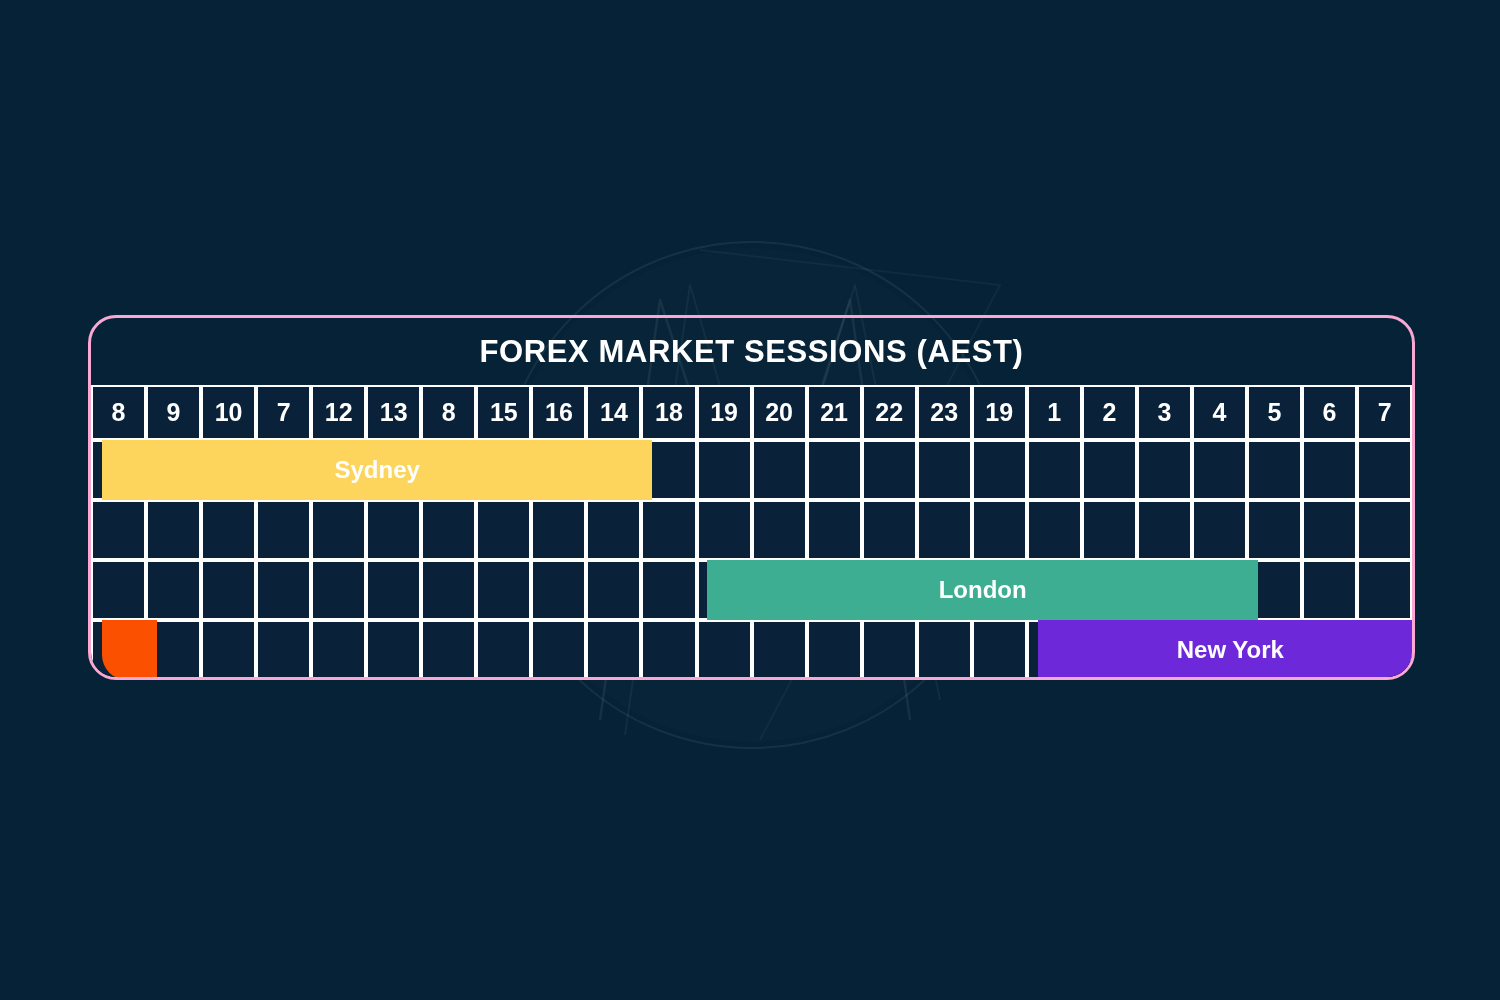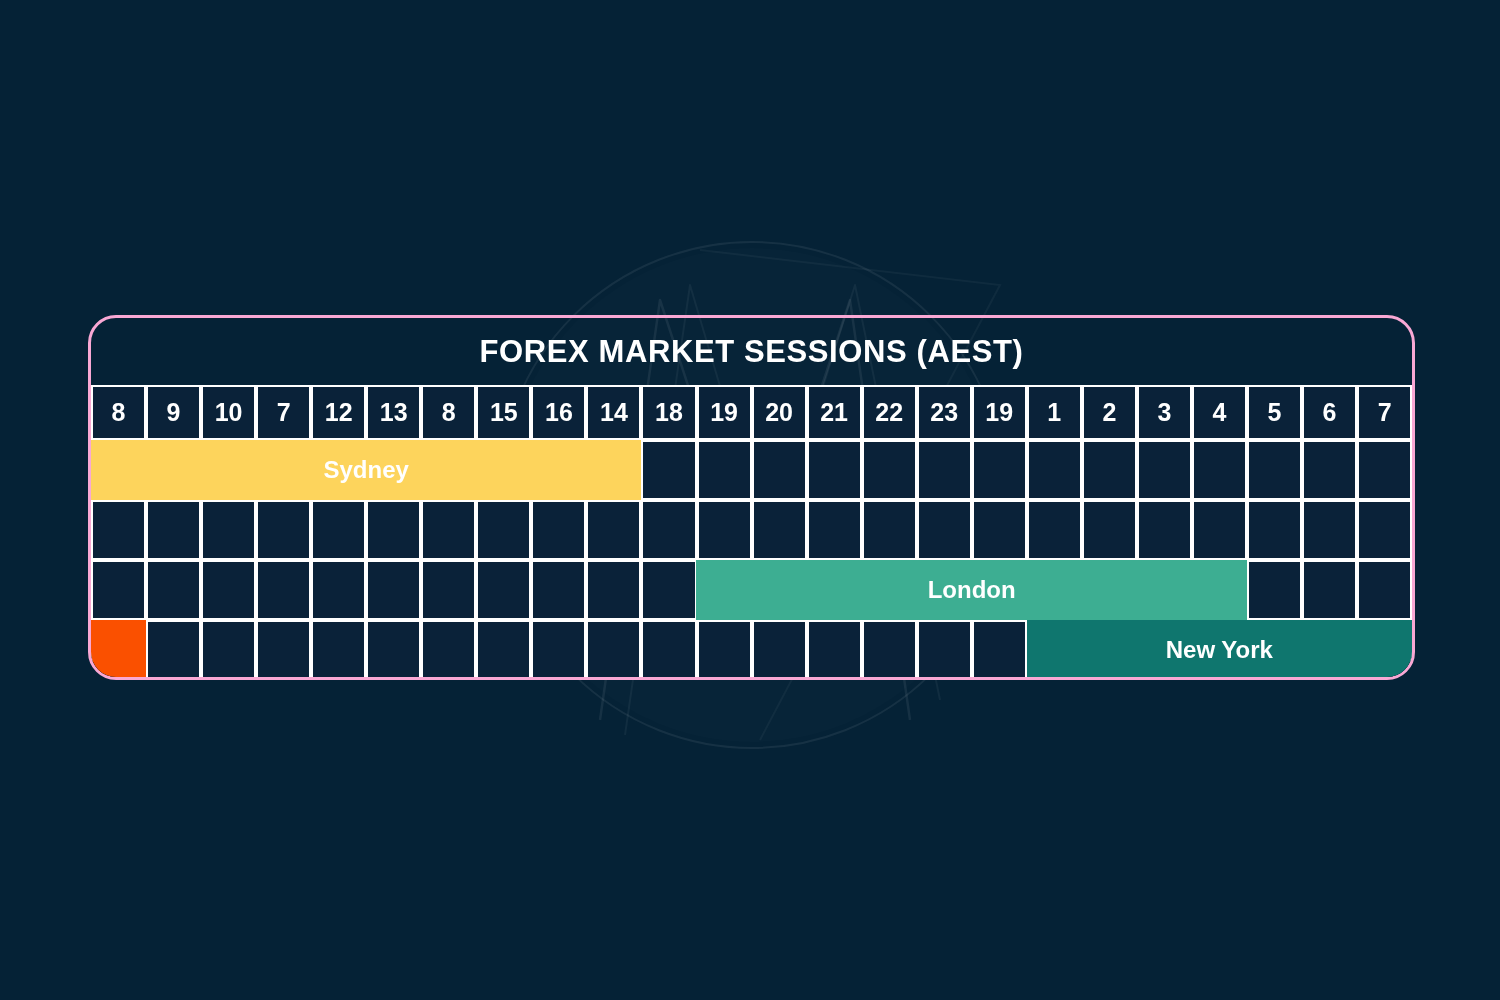--- a/index.html
+++ b/index.html
@@ -79,21 +79,21 @@
     align-items: center;
     justify-content: center;
     color: #ffffff;
     font-size: 25px;
     font-weight: bold;
   }
 
   
   #bars-layer {
     position: absolute;
-    left: 0;
+    left: 11px;
     top: 55px;
     width: 1321px;
     height: 240px;
     pointer-events: none;
   }
 
   .session-bar {
     position: absolute;
     height: 60px;
     display: flex;
@@ -257,20 +257,20 @@
         <div class="cell"></div>
       </div>
 
     <div id="bars-layer">
         <div class="session-bar" style="left: 0px; top: 0px; width: 550.417px; background: rgb(253, 212, 92);">
           <span style="color: rgb(255, 255, 255);">Sydney</span>
         </div>
         <div class="session-bar" style="left: 605.458px; top: 120px; width: 550.417px; background: rgb(61, 174, 146);">
           <span style="color: rgb(255, 255, 255);">London</span>
         </div>
-        <div class="session-bar" style="left: 935.708px; top: 180px; width: 385.292px; background: #0f766e; border-bottom-right-radius: 25px;">
+        <div class="session-bar" style="left: 935.708px; top: 180px; width: 385.292px; background: #6d28d9; border-bottom-right-radius: 25px;">
           <span style="color: rgb(255, 255, 255);">New York</span>
         </div>
         <div class="session-bar" style="left: 0px; top: 180px; width: 55.0417px; background: rgb(250, 80, 0); border-bottom-left-radius: 25px;"></div>
       </div>
 
   </div>
 </div>
 
 </body></html>

